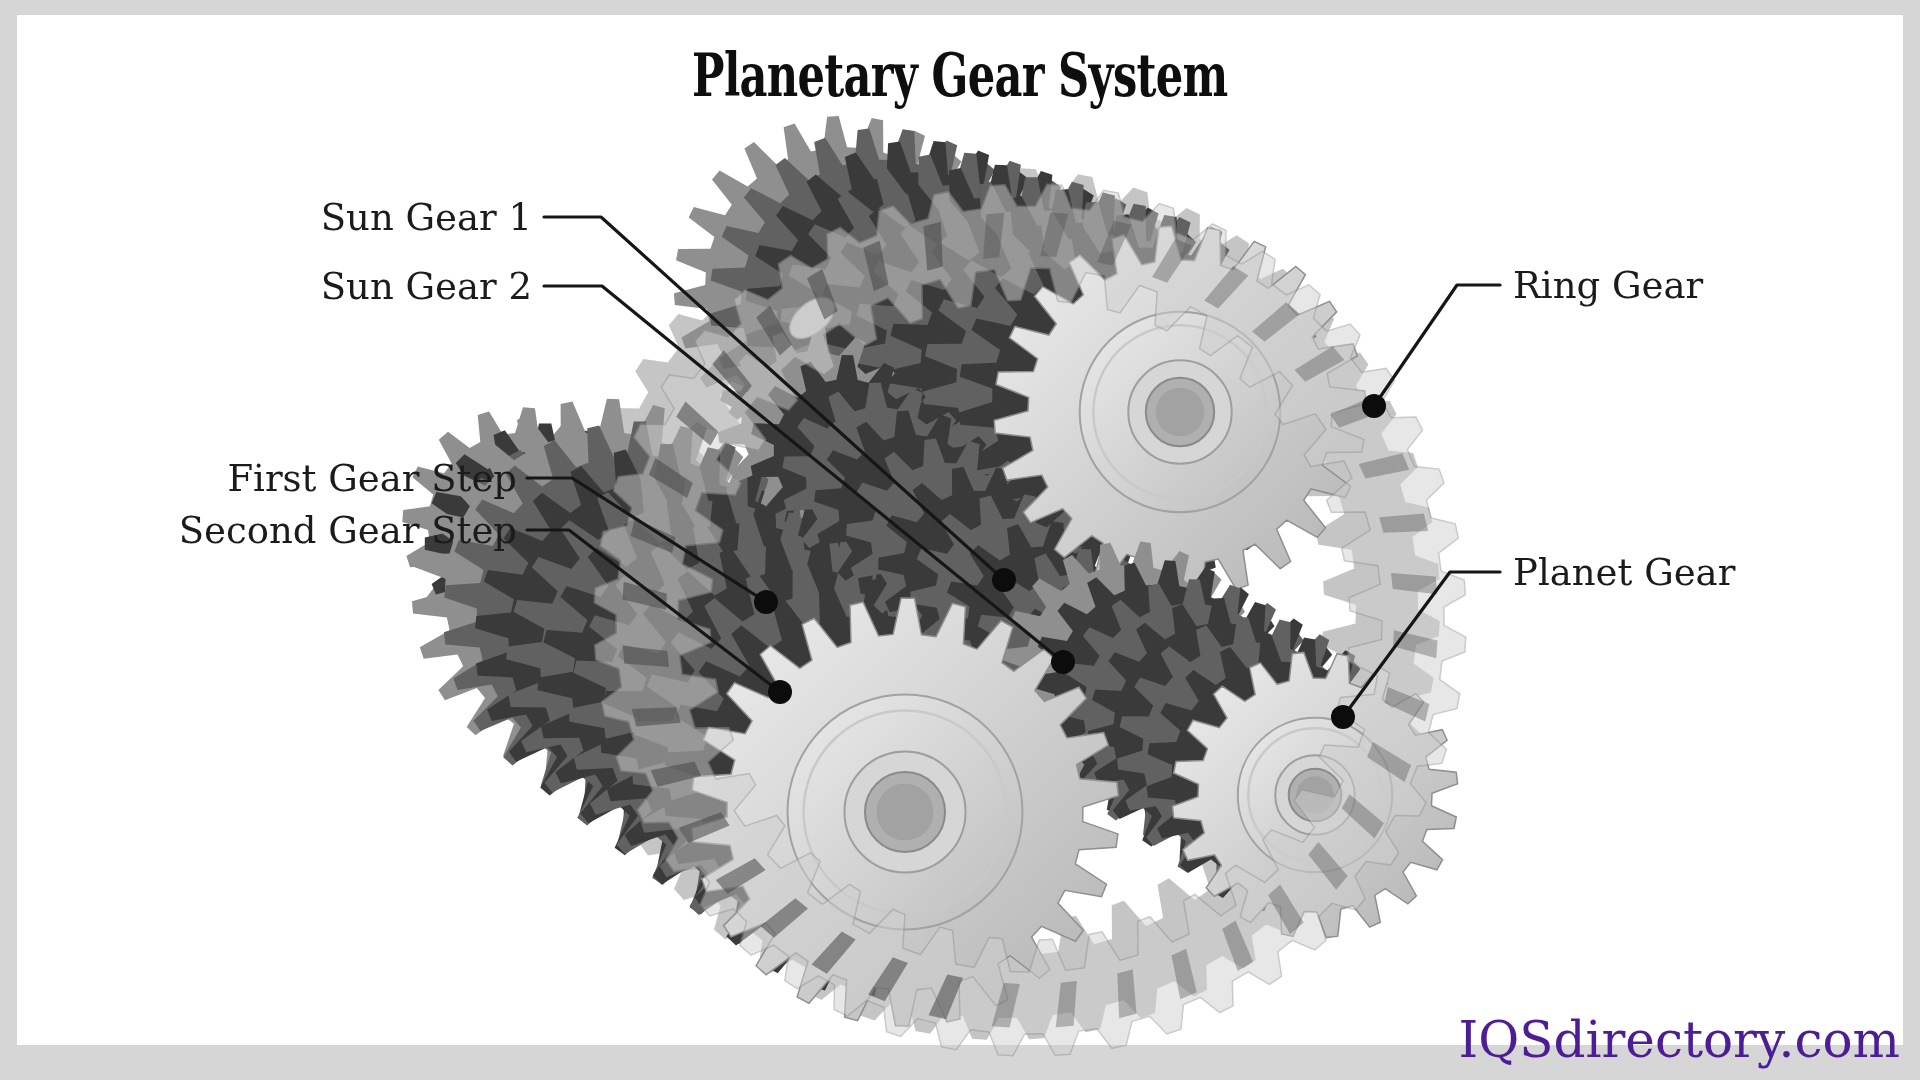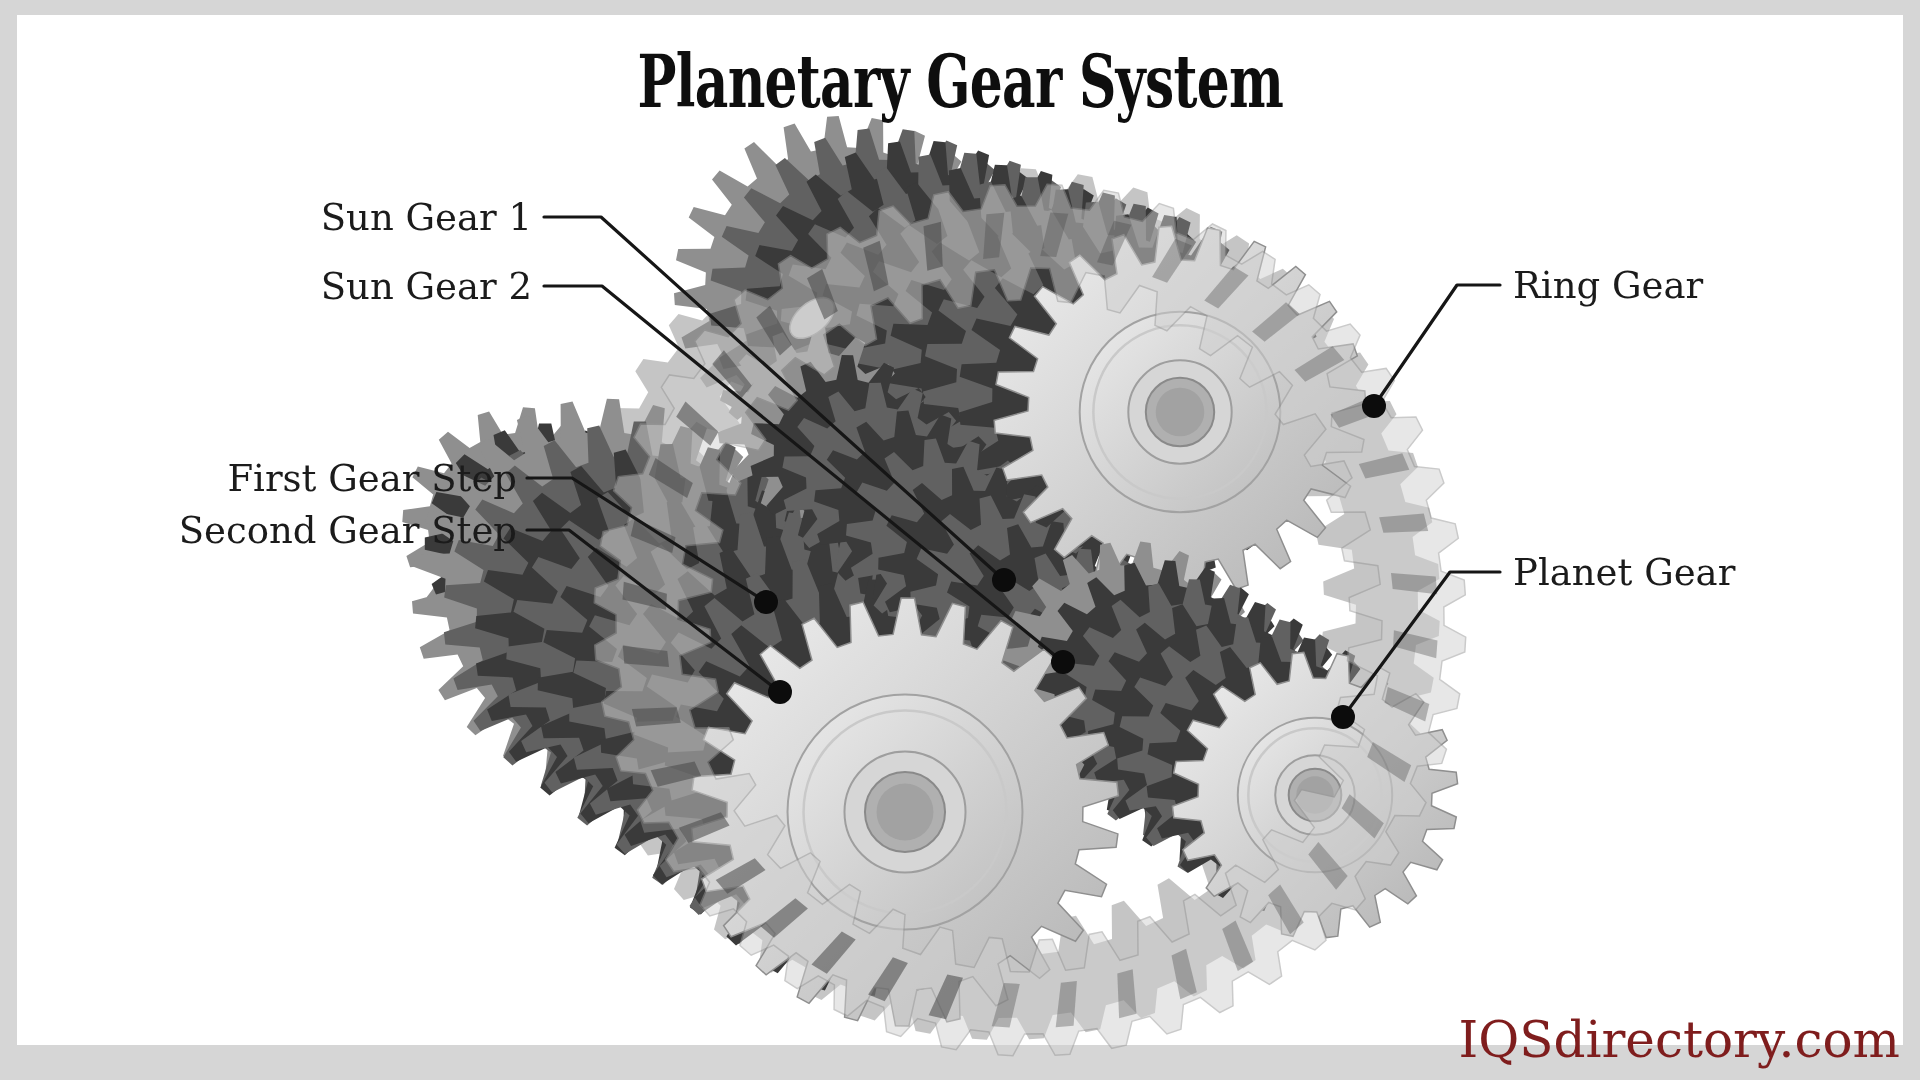--- a/index.html
+++ b/index.html
@@ -1,23 +1,23 @@
 <!DOCTYPE html>
 <html><head>
 <meta charset="utf-8">
 <style>
   html,body{margin:0;padding:0;background:#d6d6d6;}
   .frame{position:relative;width:1920px;height:1080px;background:#d6d6d6;overflow:hidden;
          font-family:"DejaVu Serif","Liberation Serif",serif;}
   .canvas{position:absolute;left:17px;top:15px;width:1886px;height:1030px;background:#ffffff;}
   #gear-svg{position:absolute;left:0;top:0;width:1920px;height:1080px;}
   .title{position:absolute;top:42px;left:0;width:100%;text-align:center;
-         font-weight:bold;font-size:72px;color:#0e0e0e;letter-spacing:-1px;line-height:1.1;}
+         font-weight:bold;font-size:60px;color:#0e0e0e;letter-spacing:-1px;line-height:1.1;}
   .title-inner{display:inline-block;transform:scaleX(0.72);transform-origin:center;}
-  .watermark{position:absolute;right:20px;bottom:14px;font-size:50px;color:#7f1d1d;line-height:1.05;}
+  .watermark{position:absolute;right:20px;bottom:14px;font-size:50px;color:#4c1d95;line-height:1.05;}
 </style>
 </head>
 <body>
 
 <div class="frame">
   <div class="canvas"></div>
 
   <svg id="gear-svg" viewBox="0 0 1920 1080" aria-hidden="true">
     <defs>
       <linearGradient id="gFace" x1="0" y1="0" x2="1" y2="1">

